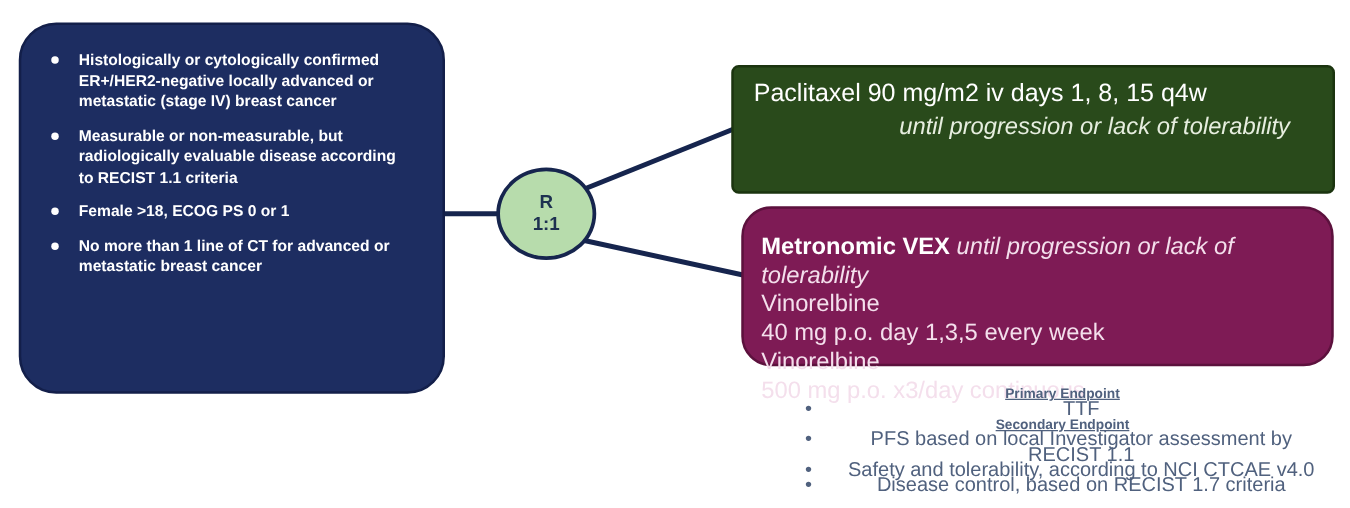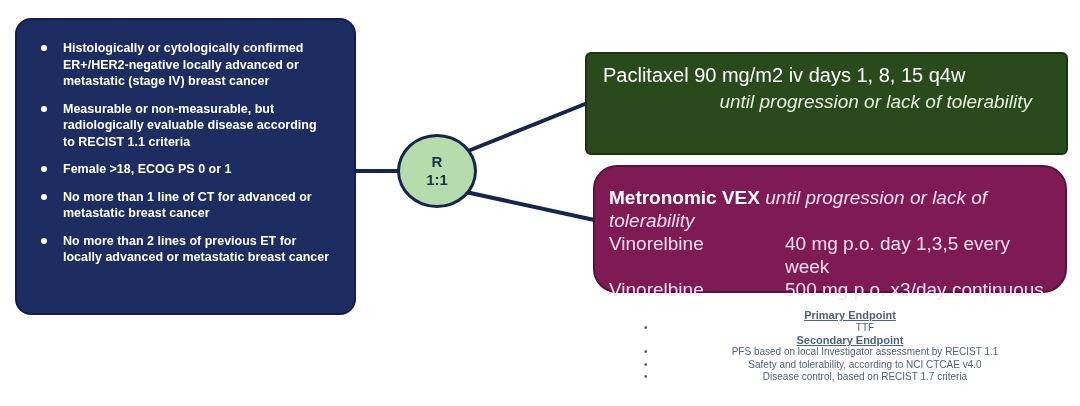--- a/index.html
+++ b/index.html
@@ -4,21 +4,21 @@
 <style>
   html,body { margin:0; padding:0; background:#ffffff; }
   .canvas {
     position:relative; width:1080px; height:406px; overflow:hidden;
     background:#fff; font-family:"Liberation Sans", sans-serif;
   }
   
   .box-eligibility {
     position:absolute; left:15px; top:18px; width:341px; height:297px;
     background:var(--navy); border:2px solid var(--navy_border);
-    border-radius:16px; box-sizing:border-box;
+    border-radius:30px; box-sizing:border-box;
     color:#ffffff; padding:20px 18px 14px 24px;
   }
   .elig-list { list-style:none; margin:0; padding:0; }
   .elig-item { display:flex; gap:16px; margin-bottom:11px;
     font-size:12.5px; line-height:16.5px; font-weight:bold; }
   .elig-dot { width:6px; height:6px; border-radius:50%; background:#ffffff;
     flex:0 0 auto; margin-top:5px; }
   .elig-text { width:268px; }
   
   .connectors { position:absolute; left:0; top:0; pointer-events:none; }
@@ -43,33 +43,33 @@
     text-align:right; color:#e6eedf; margin-top:2px; }
   
   .box-vex {
     position:absolute; left:593px; top:165px; width:474px; height:128px;
     background:var(--magenta); border:2px solid var(--magenta_border);
     border-radius:24px; box-sizing:border-box; color:#f4dfec;
     padding:19px 10px 0 14px; font-size:19px; line-height:23px;
   }
   .vex-title { font-weight:bold; color:#ffffff; }
   .vex-title-suffix { font-style:italic; }
-  .vex-row { display:flex; }
+  .vex-row { display:flex;flex-direction:column; }
   .vex-name { width:176px; flex:0 0 auto; }
   .vex-dose { flex:1; }
   
   .endpoints {
     position:absolute; left:640px; top:309px; width:420px;
     color:var(--endpoint_text);
     text-align:center;
   }
   .ep-header { font-size:11px; line-height:12.5px; font-weight:bold;
     text-decoration:underline; }
   .ep-list { list-style:none; margin:0 0 0 0; padding:0; }
-  .ep-list li { font-size:10px; line-height:12.3px; padding-left:30px; position:relative; }
+  .ep-list li { font-size:16px; line-height:12.3px; padding-left:30px; position:relative; }
   .ep-list li::before { content:"\2022"; position:absolute; left:4px; }
 </style>
 </head>
 <body>
 
 <div class="canvas">
 
   <svg class="connectors" width="1080" height="406">
     <line x1="356" y1="171" x2="400" y2="171"></line>
     <line x1="463" y1="153" x2="590" y2="102"></line>
@@ -86,24 +86,20 @@
         <span class="elig-dot"></span>
         <span class="elig-text">Measurable or non-measurable, but radiologically evaluable disease according to RECIST 1.1 criteria</span>
       </li>
       <li class="elig-item">
         <span class="elig-dot"></span>
         <span class="elig-text">Female &gt;18, ECOG PS 0 or 1</span>
       </li>
       <li class="elig-item">
         <span class="elig-dot"></span>
         <span class="elig-text">No more than 1 line of CT for advanced or metastatic breast cancer</span>
-      </li>
-      <li class="elig-item">
-        <span class="elig-dot"></span>
-        <span class="elig-text">No more than 2 lines of previous ET for locally advanced or metastatic breast cancer</span>
       </li>
     </ul>
   </div>
 
   <div class="rand-circle">
     <span>R</span>
     <span>1:1</span>
   </div>
 
   <div class="box-paclitaxel">

